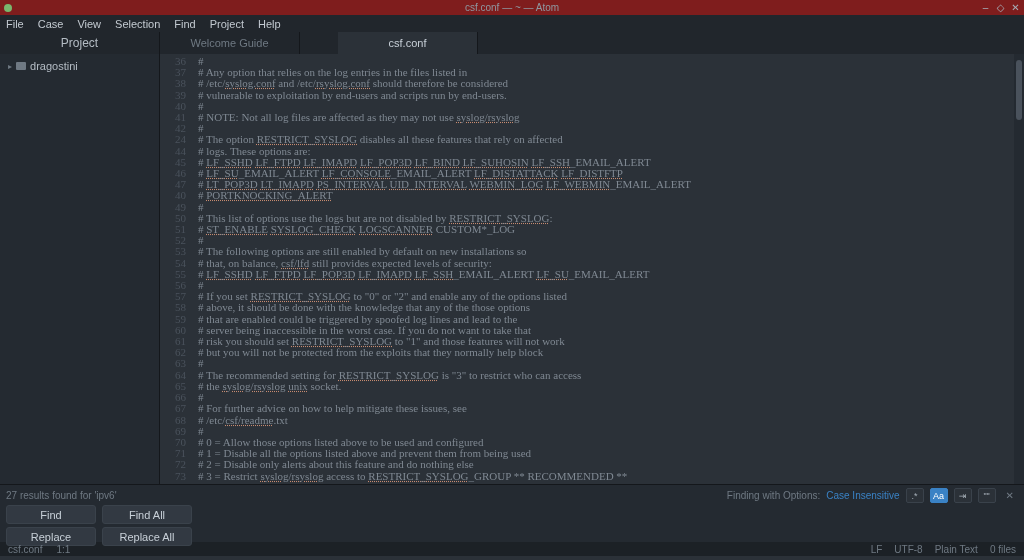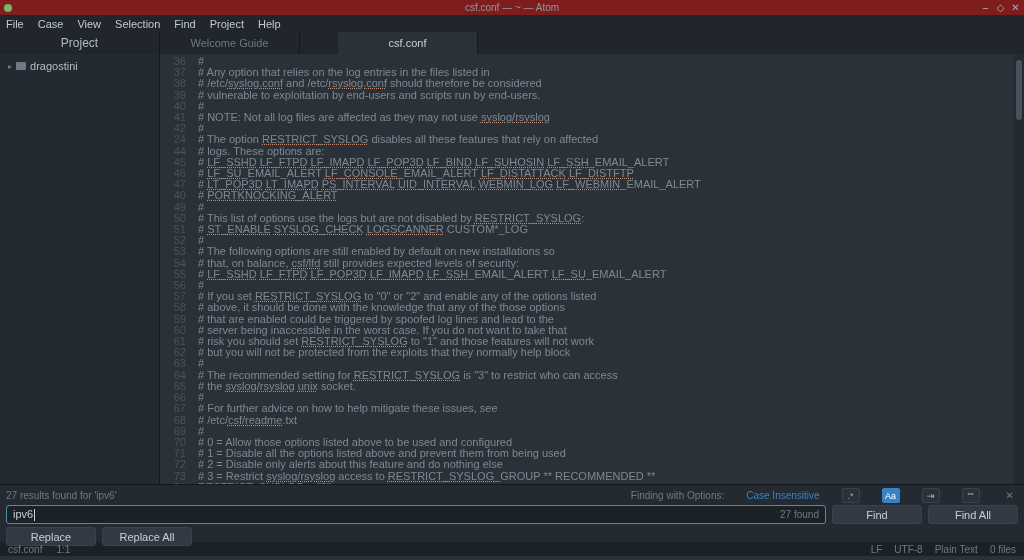--- a/index.html
+++ b/index.html
@@ -19,32 +19,32 @@
   .project-header { width:160px; display:flex; align-items:center; justify-content:center; color:#b4bcc4; font-size:12px; border-right:1px solid #14171b; }
   .tab { width:140px; display:flex; align-items:center; justify-content:center; font-size:11px; color:#6f7983; border-right:1px solid #14171b; position:relative; }
   .tab.active { background:#2b3138; color:#c8d0d8; }
 
   .main { display:flex; height:430px; }
   .sidebar { width:160px; background:#242a31; border-right:1px solid #14171b; padding-top:4px; }
   .tree-item { display:flex; align-items:center; gap:4px; padding:2px 8px; font-size:11px; color:#b4bcc4; }
   .tree-chevron { font-size:8px; color:#6f7983; }
   .tree-icon { width:10px; height:8px; background:#6f7983; border-radius:1px; }
 
-  .editor { flex:1; display:flex; font-family: Liberation Sans, sans-serif; font-size:11px; line-height:11.2px; background:#2b3138; overflow:hidden; }
+  .editor { flex:1; display:flex; font-family: Liberation Serif, serif; font-size:11px; line-height:11.2px; background:#2b3138; overflow:hidden; }
   .gutter { width:32px; text-align:right; color:#4a525c; padding-top:2px; }
   .gutter div { padding-right:6px; }
   .code { flex:1; color:#7f8892; padding-top:2px; white-space:pre; position:relative; }
   .code .line { padding-left:6px; }
   .u { text-decoration: underline dotted #c78b70; text-underline-offset:1px; }
   .editor-scroll-v { width:10px; background:#242a31; position:relative; }
   .editor-scroll-v .thumb { position:absolute; left:2px; width:6px; top:6px; height:60px; background:#4a525c; border-radius:3px; }
 
   .find-panel { background:#242a31; border-top:1px solid #14171b; padding:4px 6px 6px 6px; height:58px; }
   .find-status-row { display:flex; justify-content:space-between; font-size:10px; color:#6f7983; height:13px; align-items:center; }
-  .find-options { display:flex; gap:22px; align-items:center; }
+  .find-options { display:flex; gap:6px; align-items:center; }
   .opt-btn { width:18px; height:15px; background:#2b3138; border:1px solid #3a424b; border-radius:2px; display:flex; align-items:center; justify-content:center; font-size:9px; color:#a6afb8; }
   .opt-btn.on { background:#3a82c5; color:#fff; border-color:#3a82c5; }
   .find-row { display:flex; gap:6px; margin-top:3px; align-items:center; }
   .find-input { flex:1; height:19px; background:#1c2126; border:1px solid #4f8da3; border-radius:3px; color:#c8d0d8; padding:0 6px; font-size:11px; display:flex; align-items:center; position:relative; font-family:inherit; }
   .replace-input { flex:1; height:19px; background:#1c2126; border:1px solid #2b3138; border-radius:3px; color:#6f7983; padding:0 6px; font-size:11px; display:flex; align-items:center; }
   .find-count { position:absolute; right:6px; color:#6f7983; font-size:10px; }
   .btn { width:90px; height:19px; background:#323942; border:1px solid #3a424b; border-radius:3px; display:flex; align-items:center; justify-content:center; font-size:11px; color:#c8d0d8; }
   .cursor::after { content:""; display:inline-block; width:1px; height:12px; background:#c8d0d8; vertical-align:middle; margin-left:1px; }
 
   .statusbar { height:14px; background:#1c2126; display:flex; align-items:center; justify-content:space-between; padding:0 8px; font-size:10px; color:#6f7983; }
@@ -146,24 +146,20 @@
       <span>Finding with Options:</span>
       <span style="color:#3a82c5">Case Insensitive</span>
       <span class="opt-btn">.*</span>
       <span class="opt-btn on">Aa</span>
       <span class="opt-btn">⇥</span>
       <span class="opt-btn">""</span>
       <span style="padding:0 4px;">✕</span>
     </div>
   </div>
   <div class="find-row">
-    <div class="find-input">
-      <span class="cursor">ipv6</span>
-      <span class="find-count">27 found</span>
-    </div>
     <div class="btn">Find</div>
     <div class="btn">Find All</div>
   </div>
   <div class="find-row">
     <div class="btn">Replace</div>
     <div class="btn">Replace All</div>
   </div>
 </div>
 
 <div class="statusbar">

